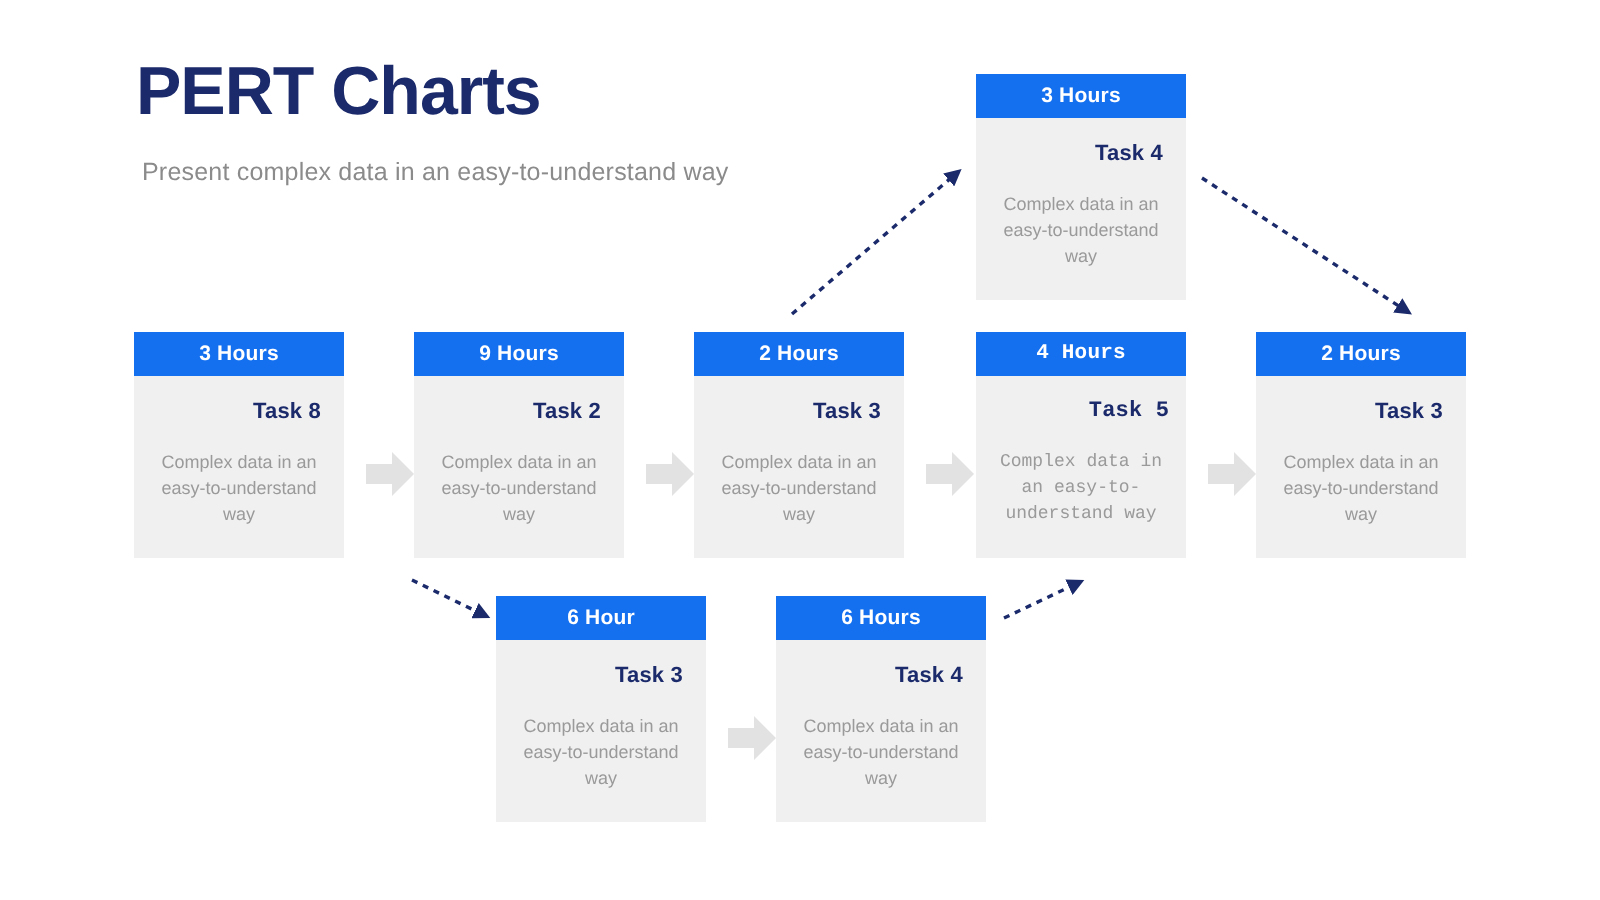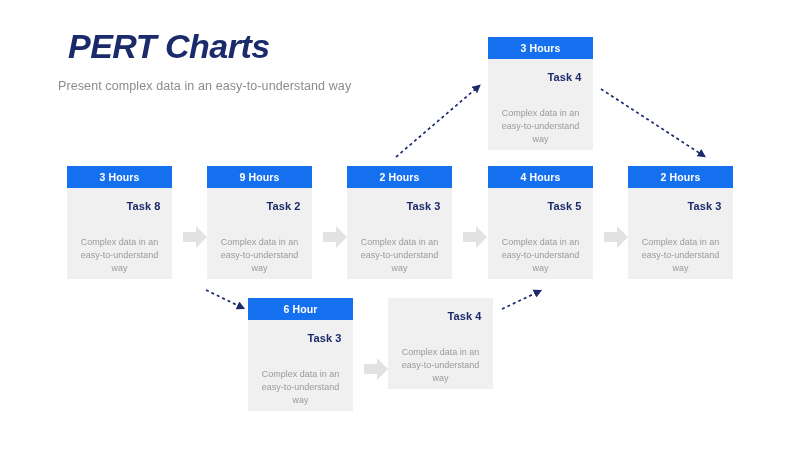--- a/index.html
+++ b/index.html
@@ -19,25 +19,24 @@
   
   #slide-title {
     position: absolute;
     left: 68px;
     top: 28px;
     font-size: 34px;
     font-weight: bold;
     letter-spacing: -0.5px;
     color: #1b2a6b;
     line-height: 1.1;
-    font-style: italic;
   }
   #slide-subtitle {
     position: absolute;
-    left: 58px;
+    left: 71px;
     top: 79px;
     font-size: 12.5px;
     color: #8b8b8b;
     letter-spacing: 0.1px;
   }
 
   
   .pert-card {
     position: absolute;
     width: 105px;
@@ -60,21 +59,21 @@
     padding-top: 12px;
   }
   .card-task {
     font-size: 11px;
     font-weight: bold;
     color: #1b2a6b;
     letter-spacing: 0.1px;
     padding-left: 48px;
   }
   .card-desc {
-    margin-top: 24px;
+    margin-top: 13px;
     font-size: 9px;
     line-height: 1.45;
     color: #9a9a9a;
     padding: 0 7px;
   }
 
   
   .block-arrow {
     position: absolute;
     width: 24px;
@@ -123,21 +122,21 @@
 </div>
 
 <div class="pert-card" style="left:347px; top:166px;">
   <div class="card-header">2 Hours</div>
   <div class="card-body">
     <div class="card-task">Task 3</div>
     <div class="card-desc">Complex data in an easy-to-understand way</div>
   </div>
 </div>
 
-<div class="pert-card" style="left:488px; top:166px;">
+<div class="pert-card" style="left:488px; top:166px;font-family:Liberation Mono, monospace;">
   <div class="card-header">4 Hours</div>
   <div class="card-body">
     <div class="card-task">Task 5</div>
     <div class="card-desc">Complex data in an easy-to-understand way</div>
   </div>
 </div>
 
 <div class="pert-card" style="left:628px; top:166px;">
   <div class="card-header">2 Hours</div>
   <div class="card-body">
@@ -148,20 +147,21 @@
 
 <div class="pert-card" style="left:248px; top:298px;">
   <div class="card-header">6 Hour</div>
   <div class="card-body">
     <div class="card-task">Task 3</div>
     <div class="card-desc">Complex data in an easy-to-understand way</div>
   </div>
 </div>
 
 <div class="pert-card" style="left:388px; top:298px;">
+  <div class="card-header">6 Hours</div>
   <div class="card-body">
     <div class="card-task">Task 4</div>
     <div class="card-desc">Complex data in an easy-to-understand way</div>
   </div>
 </div>
 
 <div class="block-arrow" style="left:183px; top:226px;">
   <svg width="24" height="22" viewBox="0 0 24 22">
       <polygon points="0,6 13,6 13,0 24,11 13,22 13,16 0,16" fill="#e2e2e2"></polygon>
     </svg>

